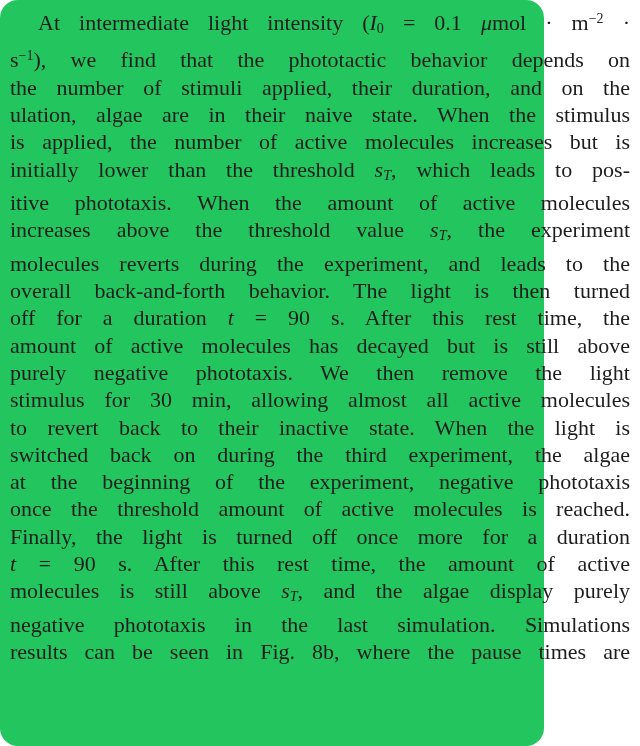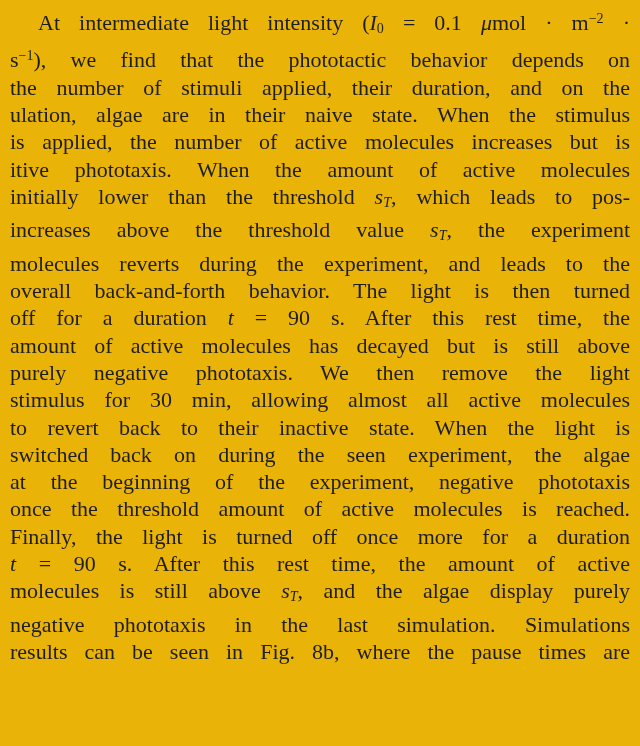--- a/index.html
+++ b/index.html
@@ -4,23 +4,24 @@
 <style>
   html, body { margin: 0; padding: 0; }
   body {
     width: 640px;
     height: 746px;
     background: #ffffff;
     overflow: hidden;
   }
   .page {
     position: relative;
-    width: 640px;
+    width: 544px;
     height: 746px;
-    background: #eab308;
+    background: #22c55e;
+    border-radius: 18px;
   }
   .paragraph {
     position: absolute;
     left: 10px;
     top: 5px;
     width: 620px;
     font-family: "Liberation Serif", "DejaVu Serif", serif;
     font-size: 22px;
     color: #1e1e1e;
   }
@@ -38,31 +39,31 @@
 </head>
 <body style="background: rgb(255, 255, 255);">
 
 <div class="page">
   <div class="paragraph" style="color: rgb(30, 30, 30);">
       <div class="line indent"><span>At intermediate light intensity (</span><span class="italic">I</span><span class="sub">0</span><span> = 0.1 </span><span class="italic">μ</span><span>mol · m</span><span class="sup">−2</span><span> ·</span></div>
       <div class="line"><span>s</span><span class="sup">−1</span><span>), we find that the phototactic behavior depends on</span></div>
       <div class="line"><span>the number of stimuli applied, their duration, and on the</span></div>
       <div class="line"><span>ulation, algae are in their naive state. When the stimulus</span></div>
       <div class="line"><span>is applied, the number of active molecules increases but is</span></div>
+      <div class="line"><span>initially lower than the threshold </span><span class="italic">s</span><span class="isub">T</span><span>, which leads to pos-</span></div>
       <div class="line"><span>itive phototaxis. When the amount of active molecules</span></div>
-      <div class="line"><span>initially lower than the threshold </span><span class="italic">s</span><span class="isub">T</span><span>, which leads to pos-</span></div>
       <div class="line"><span>increases above the threshold value </span><span class="italic">s</span><span class="isub">T</span><span>, the experiment</span></div>
       <div class="line"><span>molecules reverts during the experiment, and leads to the</span></div>
       <div class="line"><span>overall back-and-forth behavior. The light is then turned</span></div>
       <div class="line"><span>off for a duration </span><span class="italic">t</span><span> = 90 s. After this rest time, the</span></div>
       <div class="line"><span>amount of active molecules has decayed but is still above</span></div>
       <div class="line"><span>purely negative phototaxis. We then remove the light</span></div>
       <div class="line"><span>stimulus for 30 min, allowing almost all active molecules</span></div>
       <div class="line"><span>to revert back to their inactive state. When the light is</span></div>
-      <div class="line"><span>switched back on during the seen experiment, the algae</span></div>
+      <div class="line"><span>switched back on during the third experiment, the algae</span></div>
       <div class="line"><span>at the beginning of the experiment, negative phototaxis</span></div>
       <div class="line"><span>once the threshold amount of active molecules is reached.</span></div>
       <div class="line"><span>Finally, the light is turned off once more for a duration</span></div>
       <div class="line"><span class="italic">t</span><span> = 90 s. After this rest time, the amount of active</span></div>
       <div class="line"><span>molecules is still above </span><span class="italic">s</span><span class="isub">T</span><span>, and the algae display purely</span></div>
       <div class="line"><span>negative phototaxis in the last simulation. Simulations</span></div>
       <div class="line"><span>results can be seen in Fig. 8b, where the pause times are</span></div>
     </div>
 </div>
 

